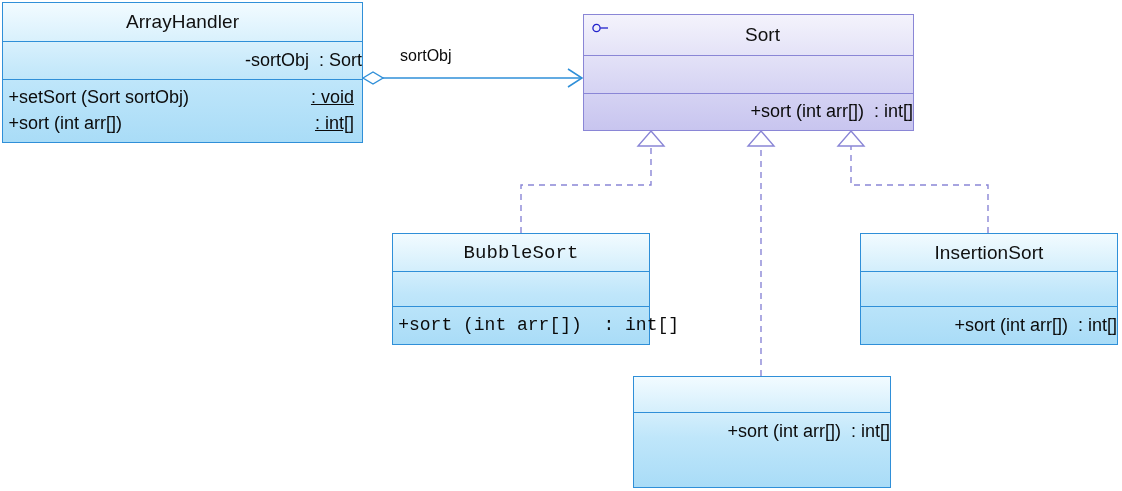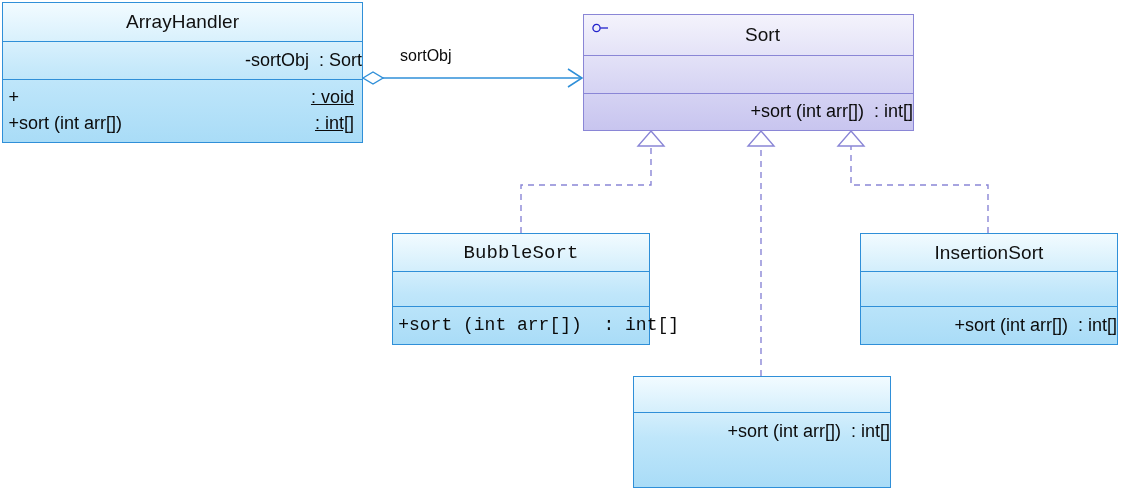--- a/index.html
+++ b/index.html
@@ -134,20 +134,21 @@
   <div class="edge-label" style="left:400px; top:47px;">sortObj</div>
 
   <div class="uml-class" style="left:2px; top:2px; width:361px; height:141px;">
     <div class="compartment comp-title" style="height:38px;">ArrayHandler</div>
     <div class="compartment comp-attrs" style="height:38px;">
       <div class="member"><span class="vis">-</span><span>sortObj  : Sort</span></div>
     </div>
     <div class="compartment comp-ops" style="height:63px;">
       <div class="member member-split">
         <span class="vis">+</span>
+        <span class="sig">setSort (Sort sortObj)</span>
         <span class="ret">: void</span>
       </div>
       <div class="member member-split">
         <span class="vis">+</span>
         <span class="sig">sort (int arr[])</span>
         <span class="ret">: int[]</span>
       </div>
     </div>
   </div>
 

